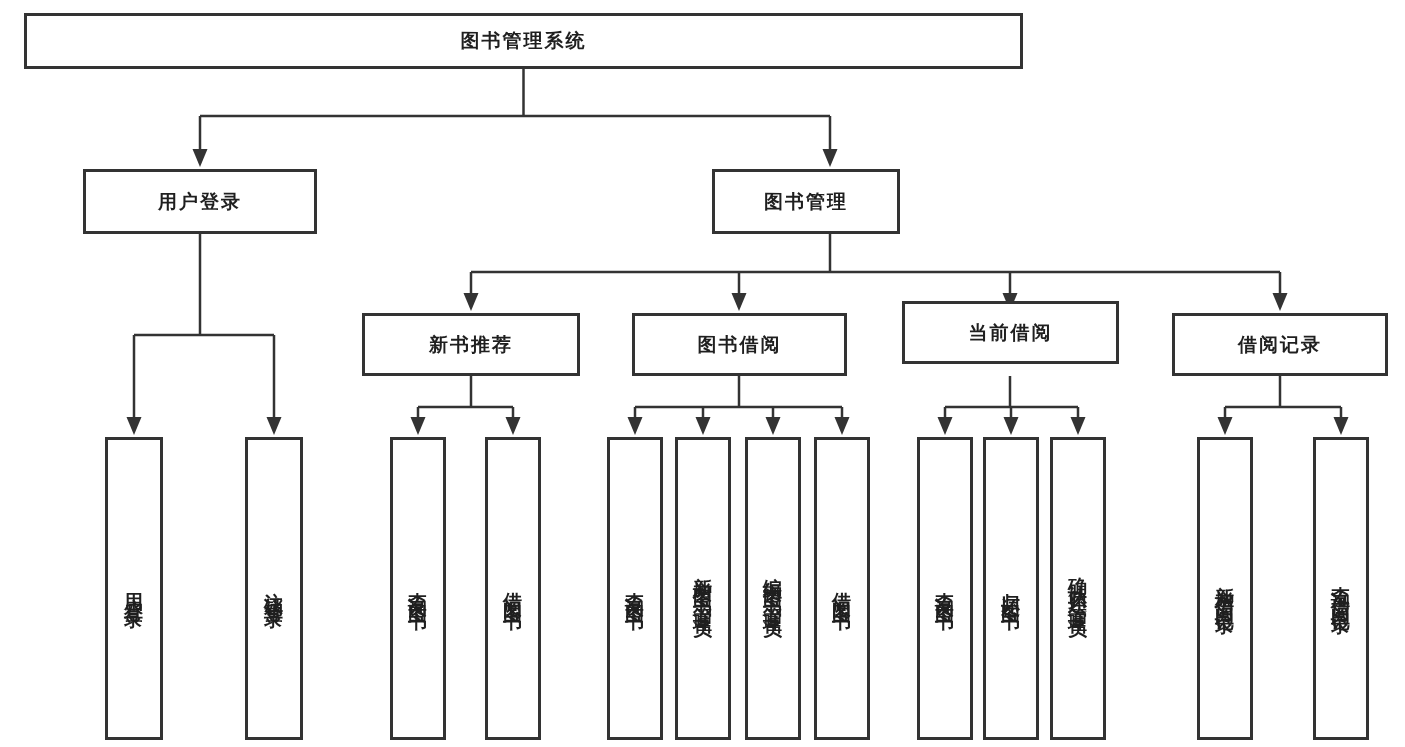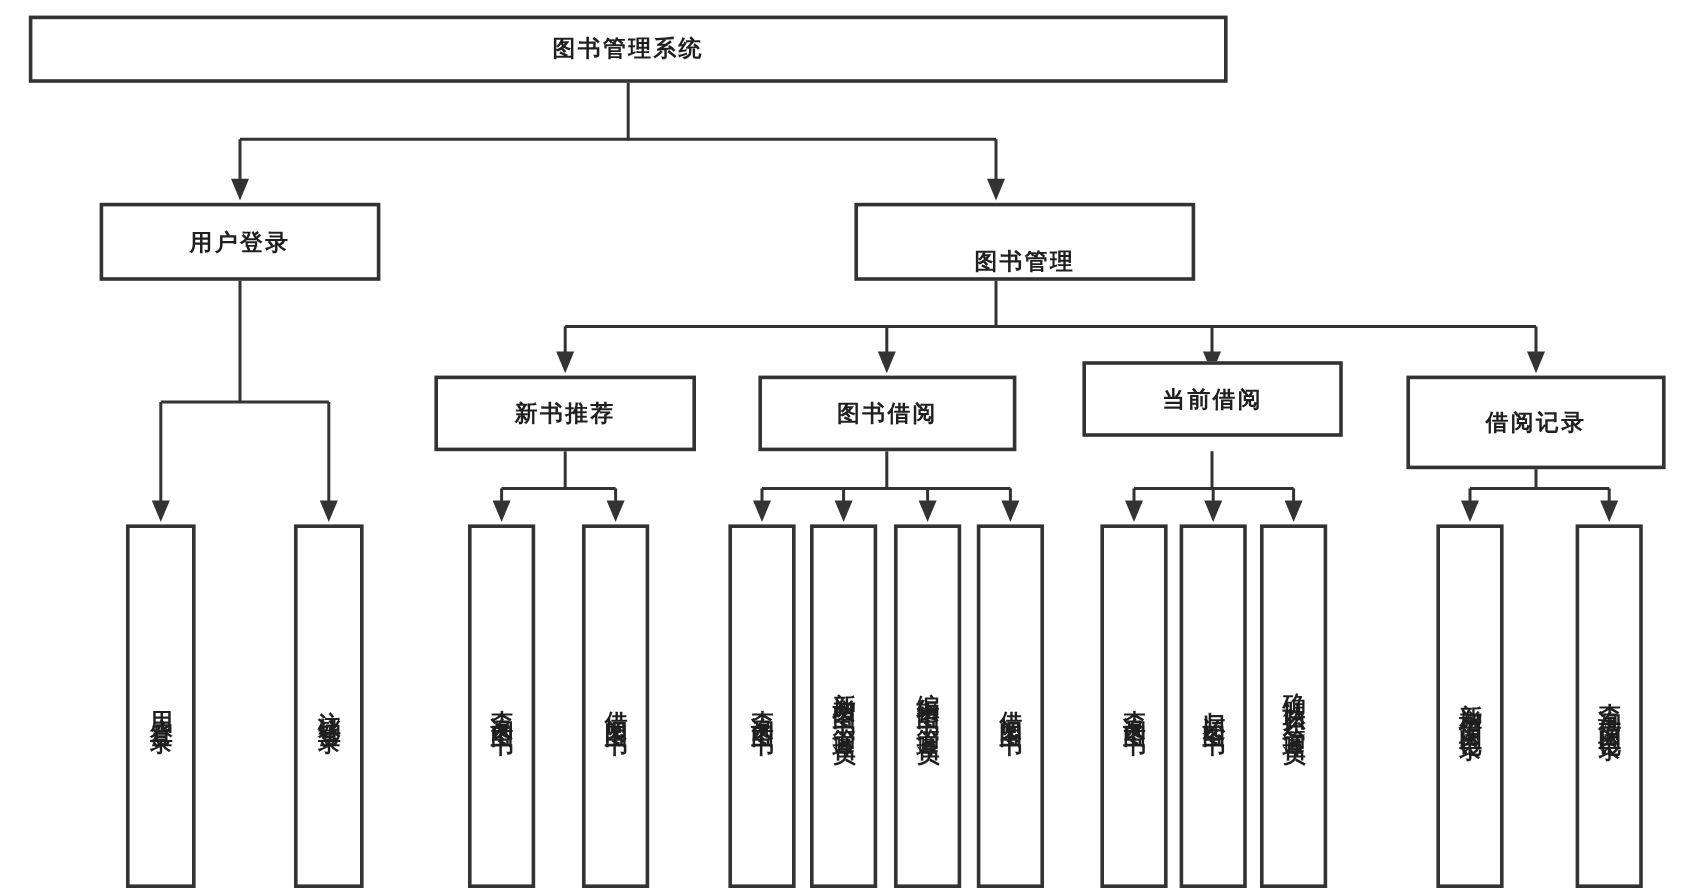--- a/index.html
+++ b/index.html
@@ -152,34 +152,34 @@
     </g>
   </svg>
 
   <div class="box" style="left:24px; top:13px; width:999px; height:56px;">
     <span class="lbl">图书管理系统</span>
   </div>
 
   <div class="box" style="left:83px; top:169px; width:234px; height:65px;">
     <span class="lbl">用户登录</span>
   </div>
-  <div class="box" style="left:712px; top:169px; width:284px; height:65px;align-items:flex-end;">
+  <div class="box" style="left:712px; top:169px; width:188px; height:65px;">
     <span class="lbl">图书管理</span>
   </div>
 
   <div class="box" style="left:362px; top:313px; width:218px; height:63px;">
     <span class="lbl">新书推荐</span>
   </div>
   <div class="box" style="left:632px; top:313px; width:215px; height:63px;">
     <span class="lbl">图书借阅</span>
   </div>
   <div class="box" style="left:902px; top:301px; width:217px; height:63px;">
     <span class="lbl">当前借阅</span>
   </div>
-  <div class="box" style="left:1172px; top:313px; width:216px; height:78px;">
+  <div class="box" style="left:1172px; top:313px; width:216px; height:63px;">
     <span class="lbl">借阅记录</span>
   </div>
 
   <div class="box v" style="left:105px; top:437px; width:58px; height:303px;">
     <span class="lbl">用户登录</span>
   </div>
   <div class="box v" style="left:245px; top:437px; width:58px; height:303px;">
     <span class="lbl">注销登录</span>
   </div>
 

